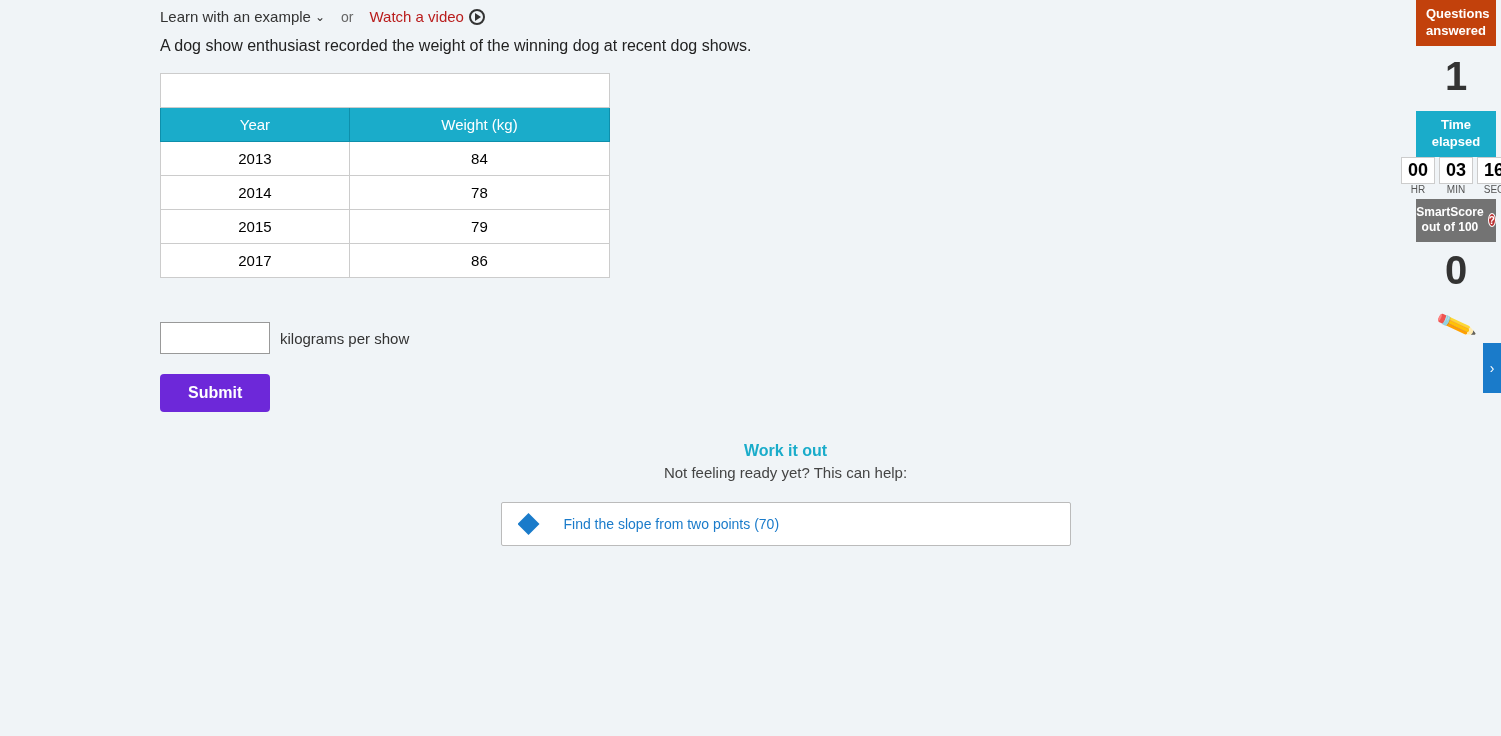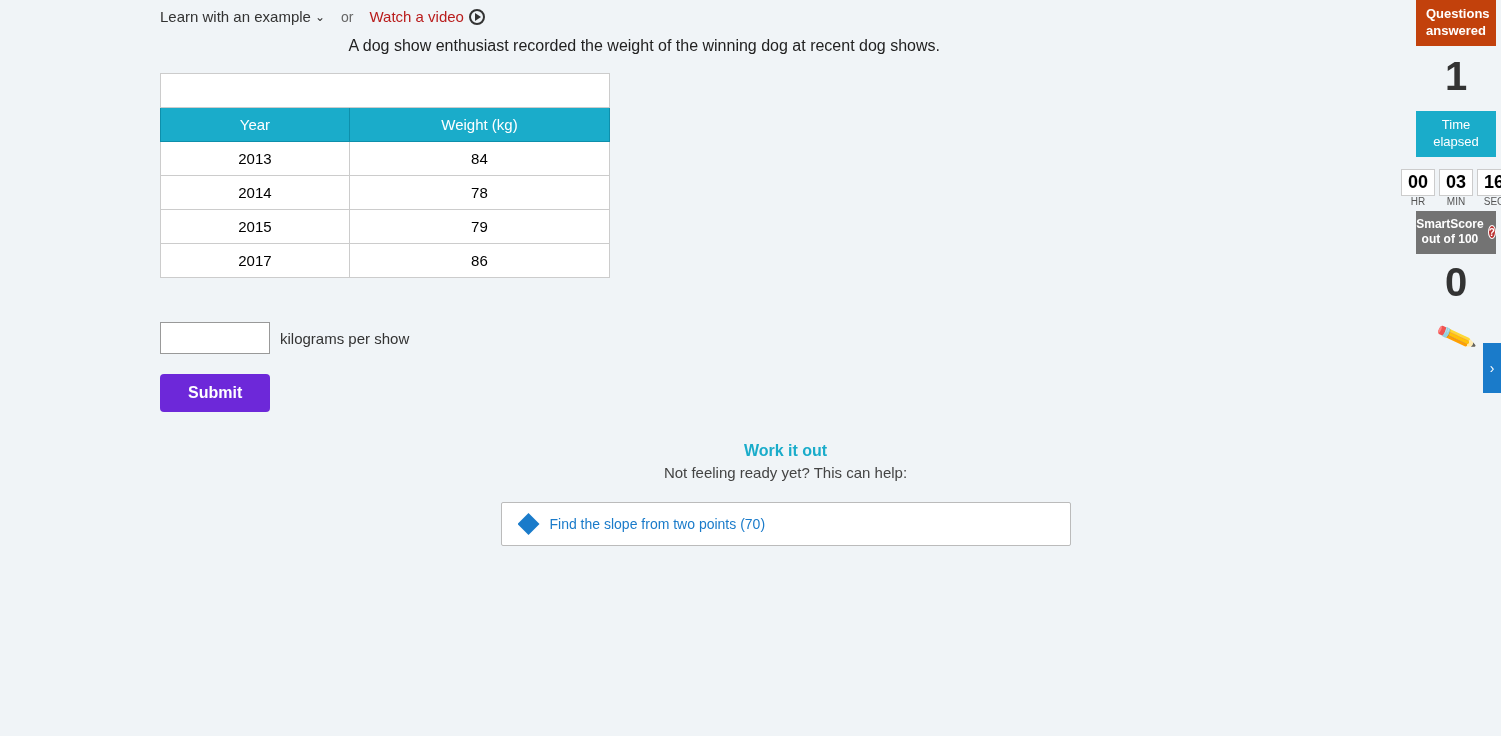--- a/index.html
+++ b/index.html
@@ -69,21 +69,20 @@
       border-top: 4px solid transparent;
       border-bottom: 4px solid transparent;
       margin-left: 2px;
     }
 
     .problem-text {
       font-size: 16px;
       color: #222;
       margin-bottom: 18px;
       max-width: 780px;
-      text-align: right;
     }
 
     .data-table {
       border-collapse: collapse;
       width: 450px;
       margin-bottom: 44px;
     }
 
     .table-caption {
       background: #1aacca;
@@ -167,21 +166,21 @@
     }
 
     .not-ready-text {
       color: #444;
       font-size: 15px;
     }
 
     .skill-link-box {
       display: flex;
       align-items: center;
-      gap: 10px;
+      gap: 24px;
       border: 1px solid #bbb;
       background: white;
       padding: 10px 16px;
       width: 570px;
       margin: 16px auto 0 auto;
       cursor: pointer;
       border-radius: 2px;
     }
 
     .diamond-icon {
@@ -227,24 +226,24 @@
       text-align: center;
       margin-bottom: 12px;
     }
 
     .time-elapsed-badge {
       background: #1aacca;
       color: white;
       text-align: center;
       padding: 6px 10px;
       font-size: 13px;
-      font-weight: normal;
+      font-weight: bold;
       line-height: 1.3;
       width: 80px;
-      margin-bottom: 12px;
+      margin-bottom: 0;
     }
 
     .timer-display {
       display: flex;
       gap: 4px;
       align-items: flex-start;
       margin-bottom: 4px;
     }
 
     .timer-box {

